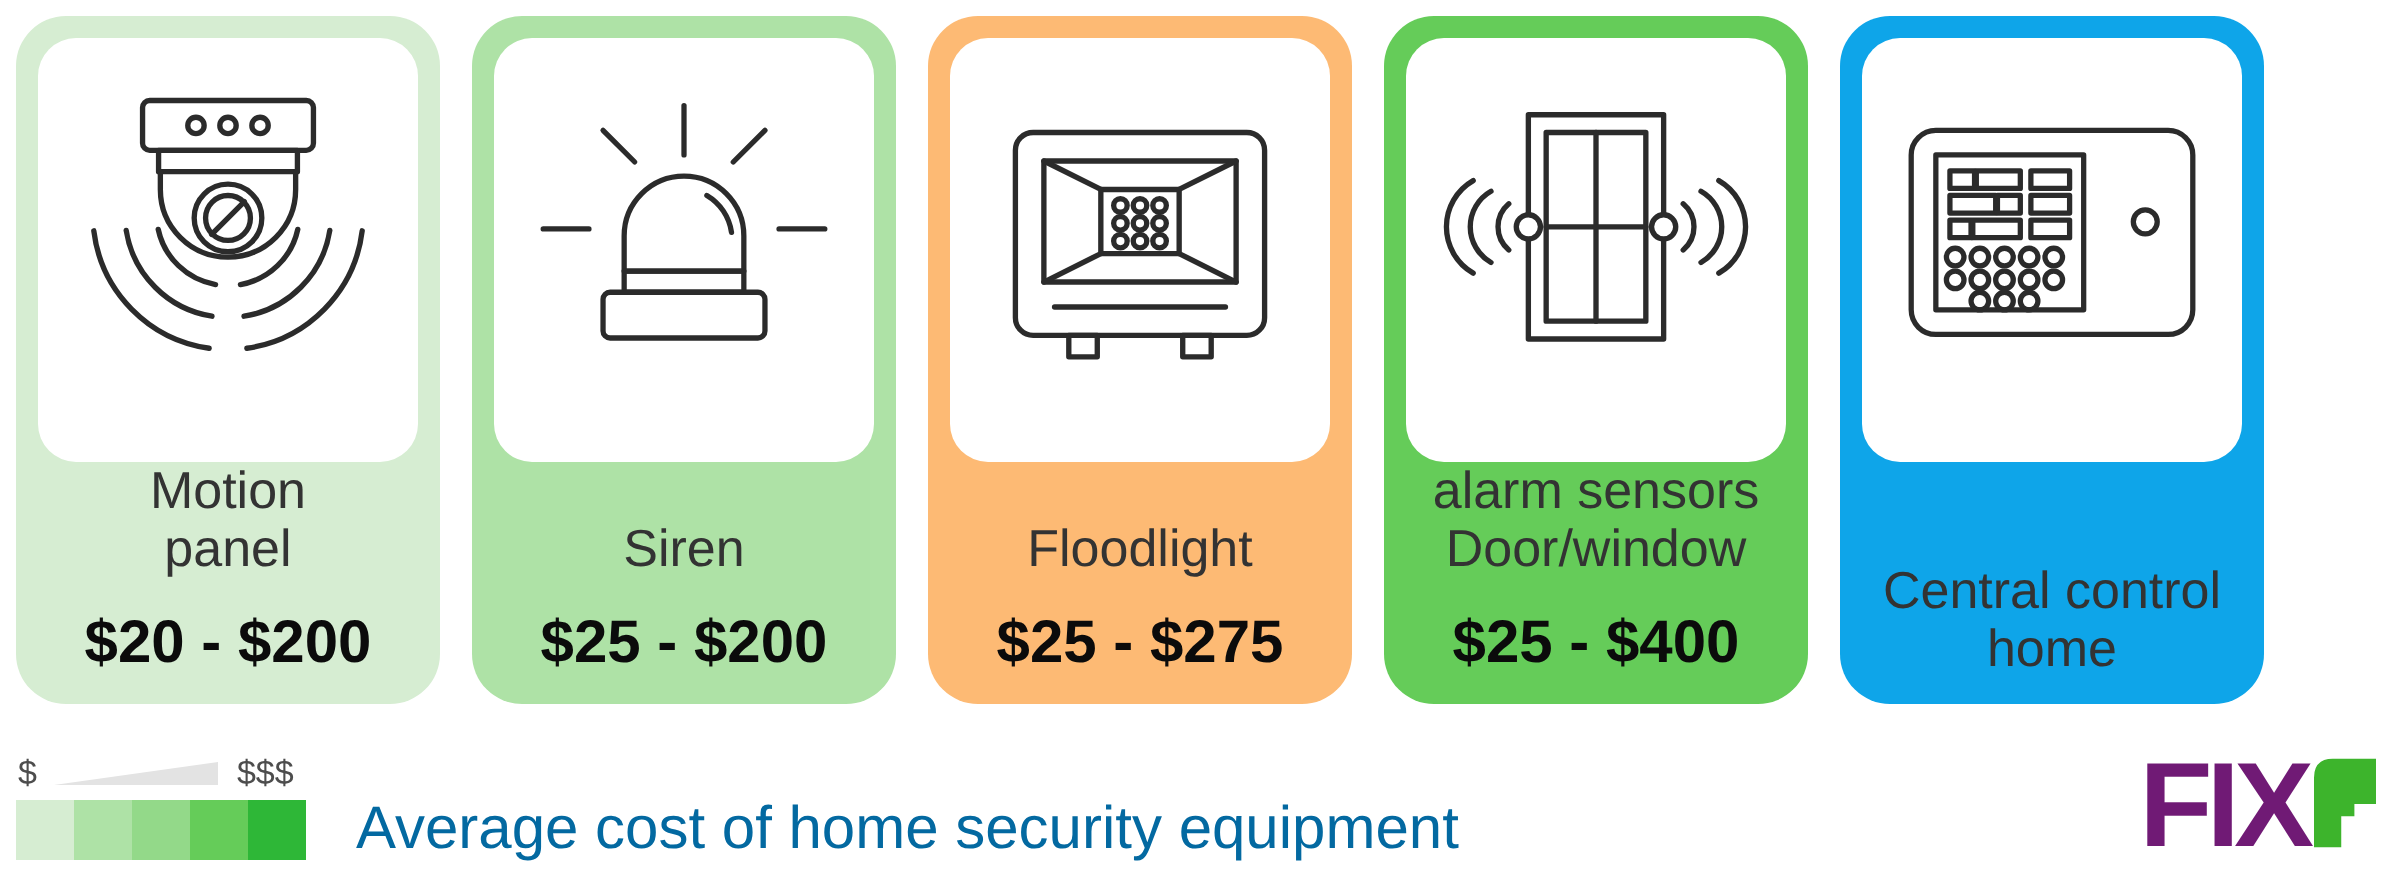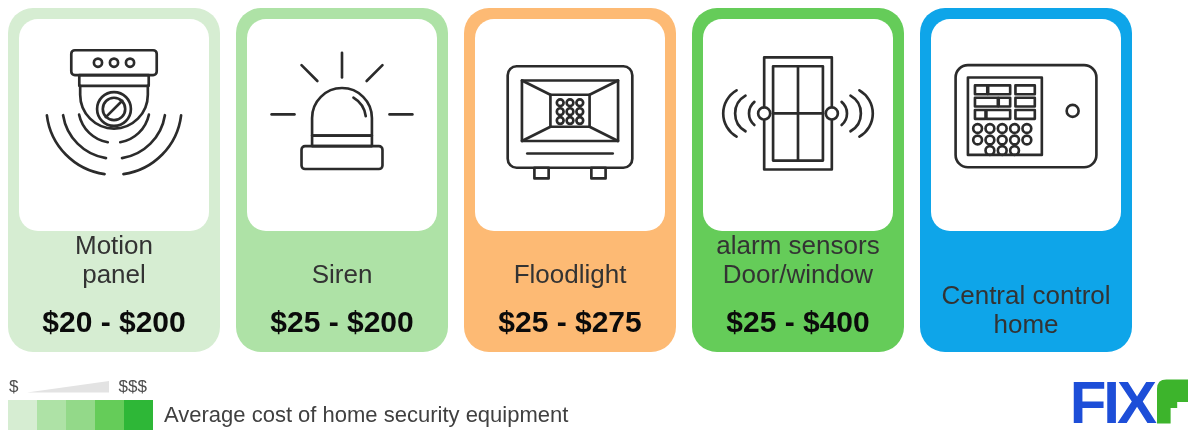--- a/index.html
+++ b/index.html
@@ -54,23 +54,23 @@
   .legend { position: absolute; left: 8px; bottom: 5px; }
   .legend-scale {
     display: flex; align-items: flex-end; gap: 9px;
     margin: 0 0 6px 1px; height: 17px;
   }
   .scale-label { font-size: 17px; line-height: 14px; color: #4d4d4d; }
   .legend-bottom { display: flex; align-items: flex-end; }
   .swatch-bar { display: flex; }
   .swatch { width: 29px; height: 30px; }
   .legend-caption {
-    font-size: 22px; line-height: 24px;
-    color: #404040;
-    margin-left: 11px; padding-bottom: 3px;
+    font-size: 30px; line-height: 24px;
+    color: #0369a1;
+    margin-left: 25px; padding-bottom: 3px;
     white-space: nowrap;
   }
 
   .fixr-logo {
     position: absolute; right: 12px; bottom: 11px;
     display: flex; align-items: flex-end;
   }
   .fixr-text {
     font-size: 60px; font-weight: 800;
     letter-spacing: -3px;
@@ -249,17 +249,17 @@
       <span class="swatch" style="background-color: rgb(174, 226, 166);"></span>
       <span class="swatch" style="background-color: rgb(147, 217, 137);"></span>
       <span class="swatch" style="background-color: rgb(101, 204, 89);"></span>
       <span class="swatch" style="background-color: rgb(46, 183, 55);"></span>
     </div>
     <span class="legend-caption">Average cost of home security equipment</span>
   </div>
 </div>
 
 <div class="fixr-logo">
-  <span class="fixr-text" style="color: #1d4ed8;">FIX</span>
+  <span class="fixr-text" style="color: #701a75;">FIX</span>
   <svg class="fixr-glyph" width="31" height="45" viewBox="0 0 33 47">
     <path d="M0 10 Q0 0 10 0 H33 V24 H21.5 V30.5 H14.5 V47 H0 Z" fill="#3db42c"></path>
   </svg>
 </div>
 
 </body></html>

